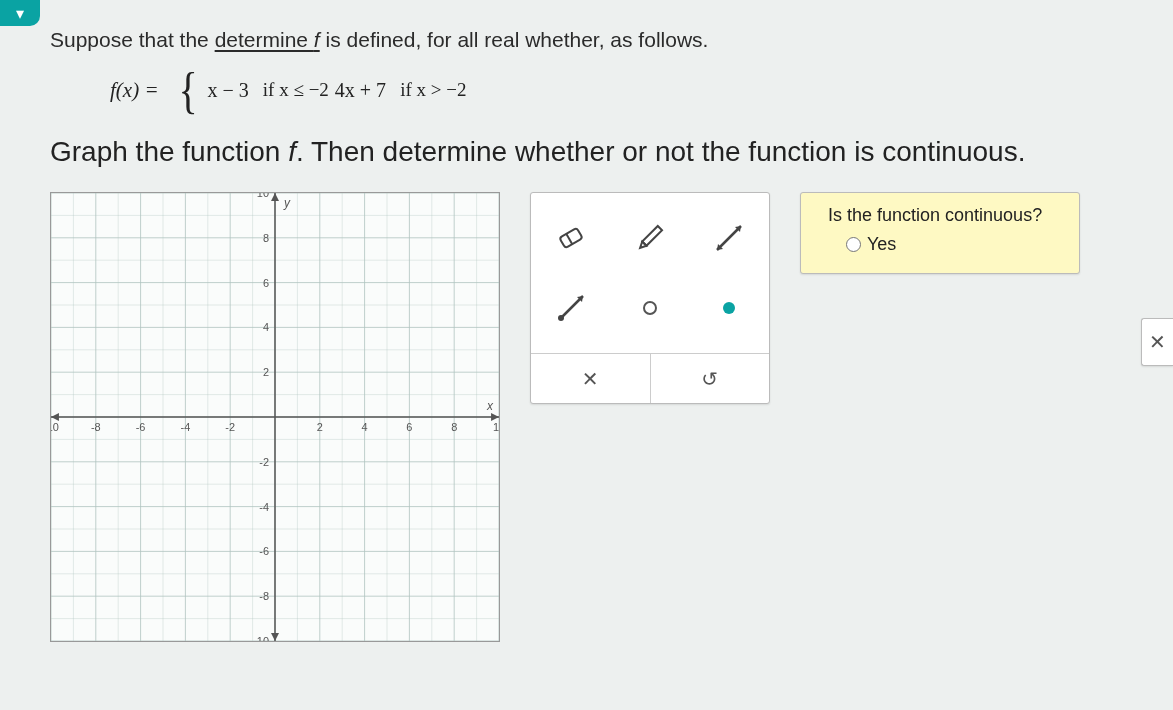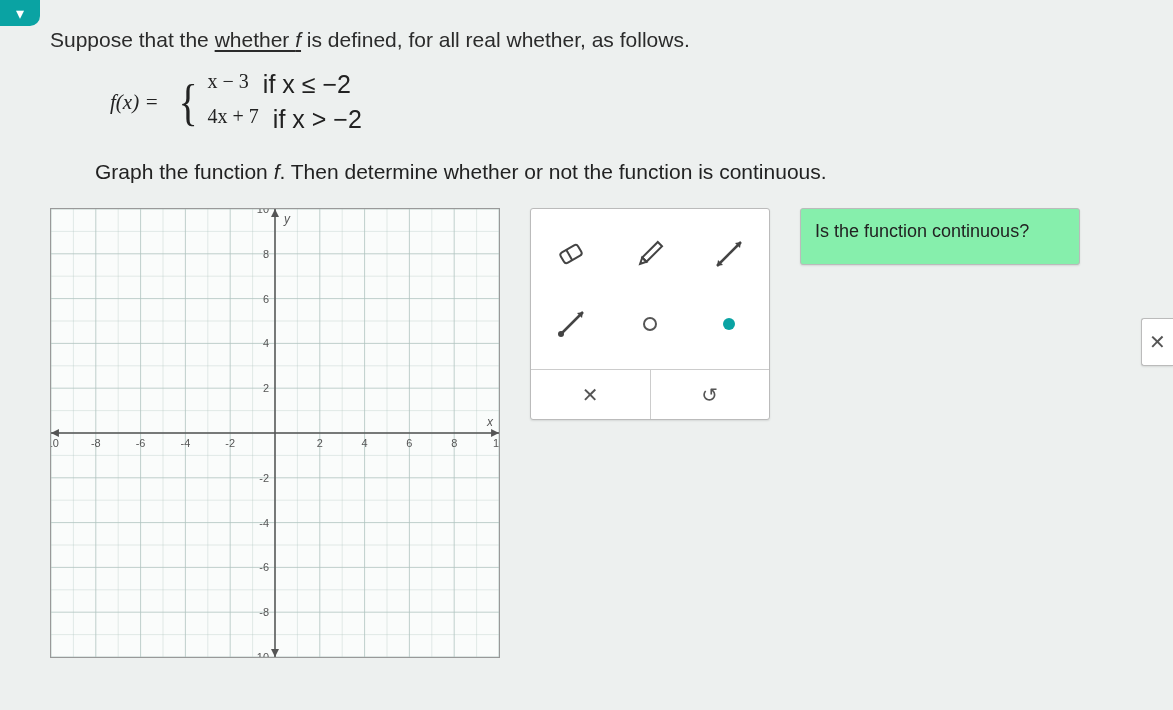--- a/index.html
+++ b/index.html
@@ -38,27 +38,26 @@
   .brace-wrap {
     display: flex;
     align-items: center;
   }
   .brace {
     font-size: 50px;
     line-height: 0.8;
     margin-right: 8px;
     transform: scaleX(0.8);
   }
-  .cases { display:flex; flex-direction:column; gap:6px; font-size:20px;}
+  .cases { display:flex; flex-direction:row; gap:6px; font-size:20px;}
   .cases .row { display:flex; gap:14px; }
-  .cases .cond { font-family: Liberation Sans, sans-serif; font-size:25px; }
+  .cases .cond { font-family: Liberation Serif, serif; font-size:19px; }
   .instruction {
-    font-size: 21px;
+    font-size: 28px;
     margin-bottom: 24px;
-    margin-left: 45px;
   }
   .work-area {
     display: flex;
     gap: 30px;
     align-items: flex-start;
   }
   .graph-box {
     border: 1px solid #999;
     background: #fafcfb;
     width: 450px;
@@ -97,23 +96,23 @@
   .tool-footer > div {
     flex:1;
     display:flex; align-items:center; justify-content:center;
     cursor:pointer;
     color: #555;
     font-size: 20px;
   }
   .tool-footer > div:first-child { border-right: 1px solid #ccc; }
 
   .question-panel {
-    background: #86efac;
+    background: #fef9c3;
     border: 1px solid #bbb;
-    padding: 12px 18px 14px 14px;
+    padding: 12px 18px 14px 27px;
     width: 280px;
     border-radius: 3px;
     box-shadow: 0 1px 2px rgba(0,0,0,0.1);
   }
   .question-panel .q-title {
     font-size: 18px;
     margin-bottom: 8px;
   }
   .radio-row {
     display:flex; align-items:center; gap:6px;
@@ -158,21 +157,21 @@
     pointer-events:none;
   }
 </style>
 </head>
 <body>
 
 <div class="page">
   <div class="corner-teal"></div>
 
   <p class="problem-text">
-    <span>Suppose that the </span><span class="us"><span>whether </span><i>f</i></span><span> is defined, for all real whether, as follows.</span>
+    <span>Suppose that the </span><span class="us"><span>determine </span><i>f</i></span><span> is defined, for all real whether, as follows.</span>
   </p>
 
   <div class="piecewise">
     <span class="fx">f(x) =</span>
     <div class="brace-wrap">
       <span class="brace">{</span>
       <div class="cases">
         <div class="row">
           <span>x − 3</span>
           <span class="cond">if x ≤ −2</span>
@@ -320,19 +319,23 @@
             <span>✕</span>
           </div>
         <div>
             <span>↺</span>
           </div>
       </div>
     </div>
 
     <div class="question-panel">
       <div class="q-title">Is the function continuous?</div>
+      <div class="radio-row">
+        <span class="circle"></span>
+        <span>Yes</span>
+      </div>
     </div>
   </div>
 
   <div class="close-btn">
     <span>✕</span>
   </div>
 </div>
 
 </body></html>

